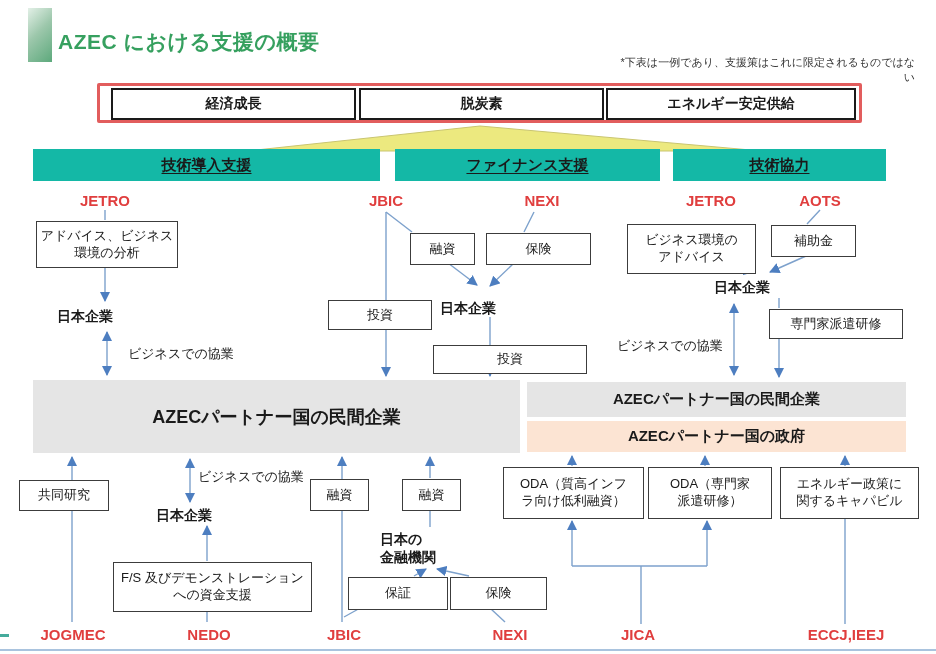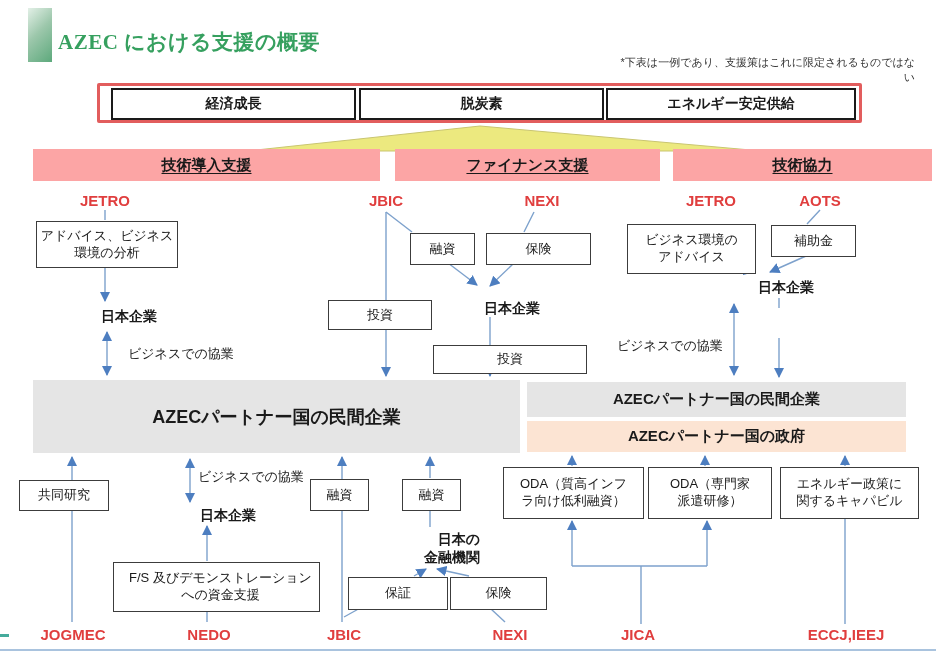--- a/index.html
+++ b/index.html
@@ -1,33 +1,33 @@
 <!DOCTYPE html>
 <html><head>
 <meta charset="utf-8">
 <style>
   html,body{margin:0;padding:0;background:#ffffff;}
   #slide{
     position:relative;width:936px;height:654px;background:#ffffff;overflow:hidden;
     font-family:"Liberation Sans","DejaVu Sans",sans-serif;color:#1a1a1a;
   }
   .abs{position:absolute;}
-  .title{font-size:21px;font-weight:bold;color:#36a05f;letter-spacing:.5px;font-family:Liberation Serif, serif;}
+  .title{font-size:21px;font-weight:bold;color:#36a05f;letter-spacing:.5px;}
   .note{font-size:11px;color:#333;text-align:right;}
   .corner{background:linear-gradient(135deg,#e3f0e7 0%,#9cc7ab 45%,#5da97c 100%);}
   .goalframe{border:3px solid #e25d5d;border-radius:2px;background:#fff;}
   .goalbox{background:#fff;border:2px solid #1a1a1a;display:flex;align-items:center;justify-content:center;
     font-size:14px;font-weight:bold;}
-  .hdr{background:#fca5a5;display:flex;align-items:center;justify-content:center;
+  .hdr{background:#14b8a6;display:flex;align-items:center;justify-content:center;
     font-size:15px;font-weight:bold;}
   .hdr span{text-decoration:underline;text-underline-offset:3px;}
   .org{font-size:15px;font-weight:bold;color:#e03e3e;text-align:center;width:120px;}
   .box{background:#fff;border:1.4px solid #3c3c3c;display:flex;align-items:center;justify-content:center;
     font-size:13px;line-height:1.3;text-align:center;white-space:pre-line;}
-  .entity{font-size:14px;font-weight:bold;text-align:right;width:100px;white-space:pre-line;line-height:1.3;}
+  .entity{font-size:14px;font-weight:bold;text-align:left;width:100px;white-space:pre-line;line-height:1.3;}
   .lbl{font-size:13px;color:#222;white-space:nowrap;}
   .band{display:flex;align-items:center;justify-content:center;font-weight:bold;}
   .band-green{background:#e5e5e5;}
   .band-orange{background:#fce4d3;}
   svg{position:absolute;left:0;top:0;}
 </style>
 </head>
 <body>
 
 <div id="slide">
@@ -101,39 +101,40 @@
   <div class="abs goalbox" style="left:606px;top:88px;width:246px;height:28px;">
       <span>エネルギー安定供給</span>
     </div>
 
   <div class="abs hdr" style="left:33px;top:149px;width:347px;height:32px;">
       <span>技術導入支援</span>
     </div>
   <div class="abs hdr" style="left:395px;top:149px;width:265px;height:32px;">
       <span>ファイナンス支援</span>
     </div>
-  <div class="abs hdr" style="left:673px;top:149px;width:259px;height:32px;text-align:center;">
+  <div class="abs hdr" style="left:673px;top:149px;width:213px;height:32px;text-align:center;">
       <span>技術協力</span>
     </div>
 
   <div class="abs org" style="left:45px;top:192px;">JETRO</div>
   <div class="abs org" style="left:326px;top:192px;">JBIC</div>
   <div class="abs org" style="left:482px;top:192px;">NEXI</div>
   <div class="abs org" style="left:651px;top:192px;">JETRO</div>
   <div class="abs org" style="left:760px;top:192px;">AOTS</div>
 
   <div class="abs box" style="left:36px;top:221px;width:140px;height:45px;">アドバイス、ビジネス
 環境の分析</div>
   <div class="abs box" style="left:410px;top:233px;width:63px;height:30px;">融資</div>
   <div class="abs box" style="left:486px;top:233px;width:103px;height:30px;">保険</div>
   <div class="abs box" style="left:328px;top:300px;width:102px;height:28px;">投資</div>
   <div class="abs box" style="left:433px;top:345px;width:152px;height:27px;">投資</div>
   <div class="abs box" style="left:627px;top:224px;width:127px;height:48px;">ビジネス環境の
 アドバイス</div>
   <div class="abs box" style="left:771px;top:225px;width:83px;height:30px;">補助金</div>
+  <div class="abs box" style="left:769px;top:309px;width:132px;height:28px;">専門家派遣研修</div>
 
   <div class="abs entity" style="left:57px;top:307px;">日本企業</div>
   <div class="abs entity" style="left:440px;top:299px;">日本企業</div>
   <div class="abs entity" style="left:714px;top:278px;">日本企業</div>
   <div class="abs entity" style="left:156px;top:506px;">日本企業</div>
   <div class="abs entity" style="left:380px;top:530px;">日本の
 金融機関</div>
 
   <div class="abs lbl" style="left:128px;top:345px;">ビジネスでの協業</div>
   <div class="abs lbl" style="left:617px;top:337px;">ビジネスでの協業</div>
@@ -143,21 +144,21 @@
       <span>AZECパートナー国の民間企業</span>
     </div>
   <div class="abs band band-green" style="left:527px;top:382px;width:379px;height:35px;font-size:15px;">
       <span>AZECパートナー国の民間企業</span>
     </div>
   <div class="abs band band-orange" style="left:527px;top:421px;width:379px;height:31px;font-size:15px;">
       <span>AZECパートナー国の政府</span>
     </div>
 
   <div class="abs box" style="left:19px;top:480px;width:88px;height:29px;">共同研究</div>
-  <div class="abs box" style="left:113px;top:562px;width:197px;height:48px;padding-left:8px;">F/S 及びデモンストレーション
+  <div class="abs box" style="left:113px;top:562px;width:197px;height:48px;">F/S 及びデモンストレーション
 への資金支援</div>
   <div class="abs box" style="left:310px;top:479px;width:57px;height:30px;">融資</div>
   <div class="abs box" style="left:402px;top:479px;width:57px;height:30px;">融資</div>
   <div class="abs box" style="left:348px;top:577px;width:98px;height:31px;">保証</div>
   <div class="abs box" style="left:450px;top:577px;width:95px;height:31px;">保険</div>
   <div class="abs box" style="left:503px;top:467px;width:139px;height:50px;">ODA（質高インフ
 ラ向け低利融資）</div>
   <div class="abs box" style="left:648px;top:467px;width:122px;height:50px;">ODA（専門家
 派遣研修）</div>
   <div class="abs box" style="left:780px;top:467px;width:137px;height:50px;">エネルギー政策に

